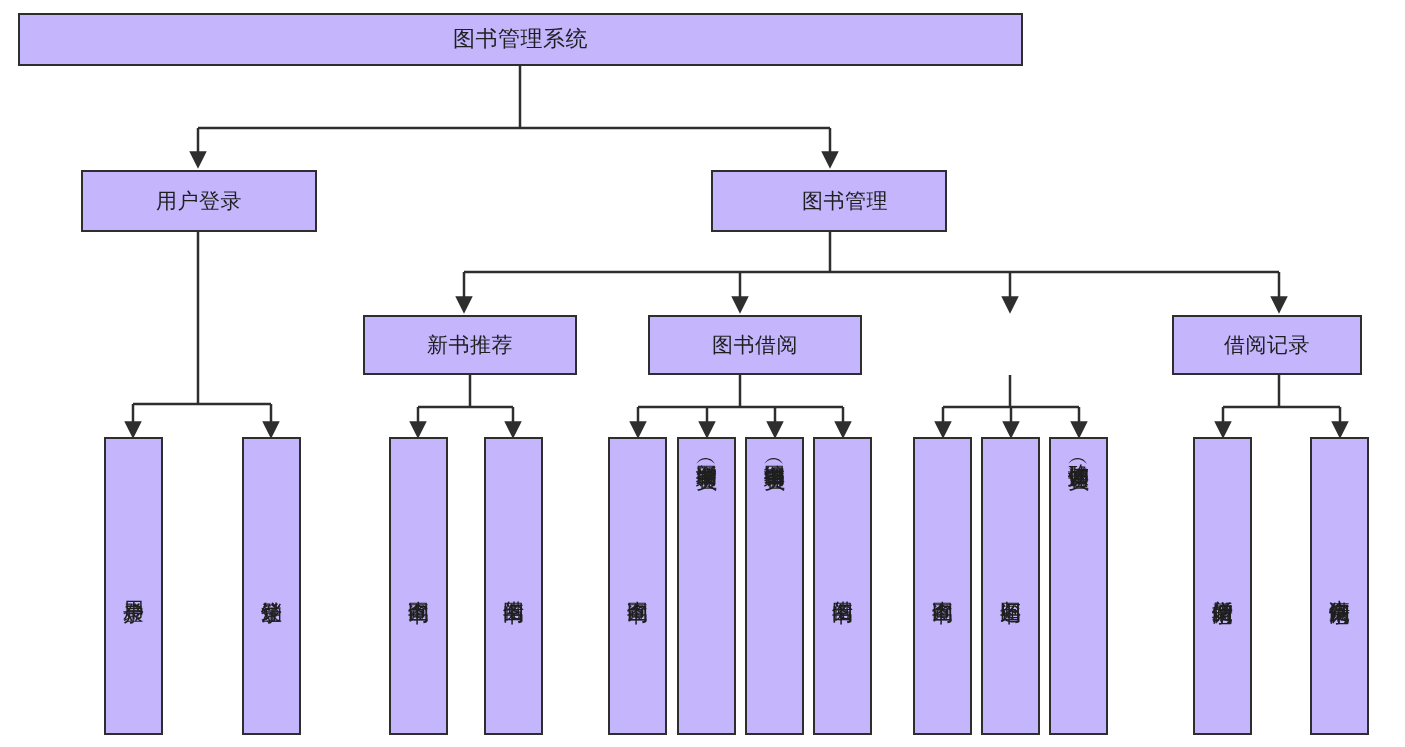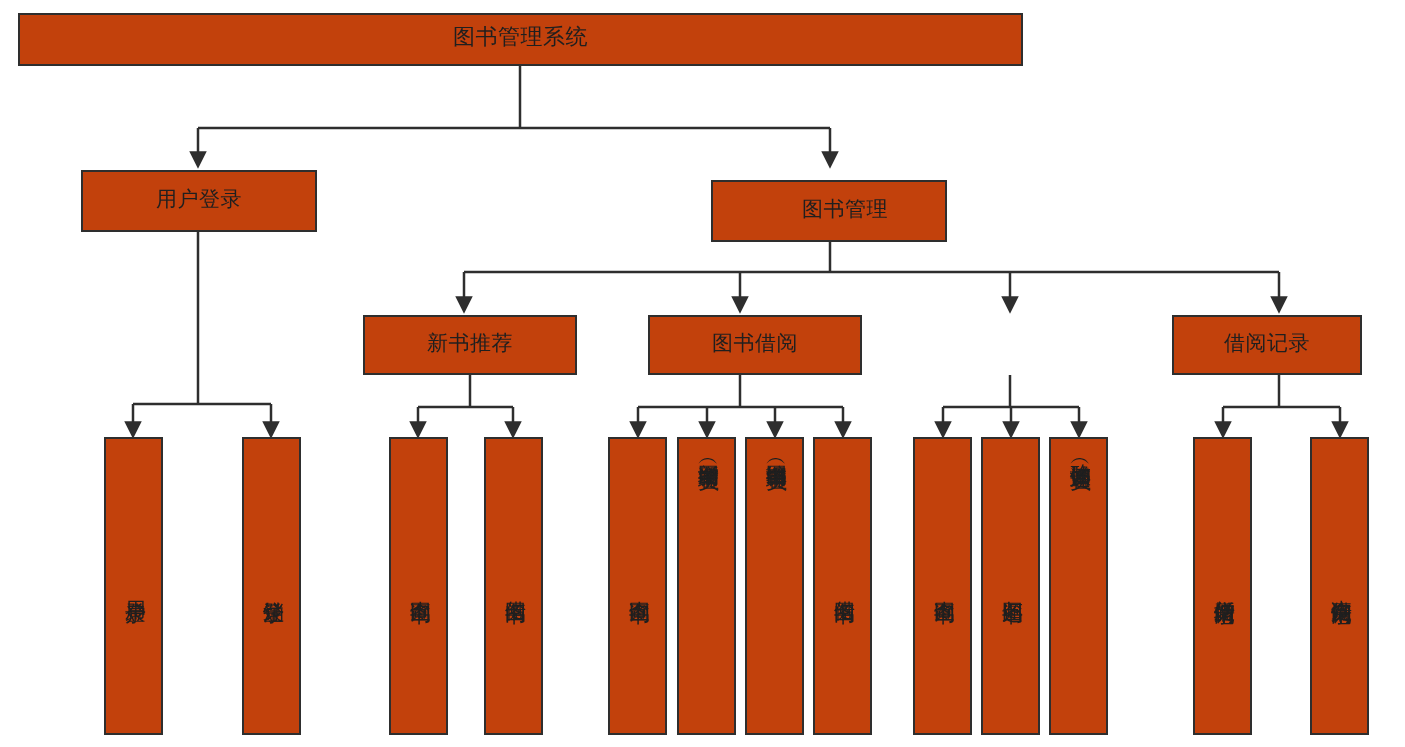--- a/index.html
+++ b/index.html
@@ -20,26 +20,25 @@
     left: 0;
     top: 0;
     width: 1405px;
     height: 747px;
     pointer-events: none;
   }
   .node {
     position: absolute;
     box-sizing: border-box;
     border: 2px solid #2e2e2e;
-    background: #c2410c;
+    background: #c4b5fd;
     display: flex;
     align-items: center;
     justify-content: center;
     color: #1f1f1f;
-    font-family: Liberation Mono, monospace;
   }
   .node-label {
     display: block;
     text-align: center;
     letter-spacing: 0.5px;
   }
   
   .node.horiz .node-label {
     font-size: 21px;
     line-height: 1.2;
@@ -129,21 +128,21 @@
     </g>
   </svg>
 
   <div class="node horiz root" style="left:18px; top:13px; width:1005px; height:53px;">
     <span class="node-label">图书管理系统</span>
   </div>
 
   <div class="node horiz" style="left:81px; top:170px; width:236px; height:62px;">
     <span class="node-label">用户登录</span>
   </div>
-  <div class="node horiz" style="left:711px; top:180px; width:236px; height:62px;padding-left:32px;">
+  <div class="node horiz" style="left:711px; top:170px; width:236px; height:62px;padding-left:32px;">
     <span class="node-label">图书管理</span>
   </div>
 
   <div class="node horiz" style="left:363px; top:315px; width:214px; height:60px;">
     <span class="node-label">新书推荐</span>
   </div>
   <div class="node horiz" style="left:648px; top:315px; width:214px; height:60px;">
     <span class="node-label">图书借阅</span>
   </div>
   <div class="node horiz" style="left:1172px; top:315px; width:190px; height:60px;">

